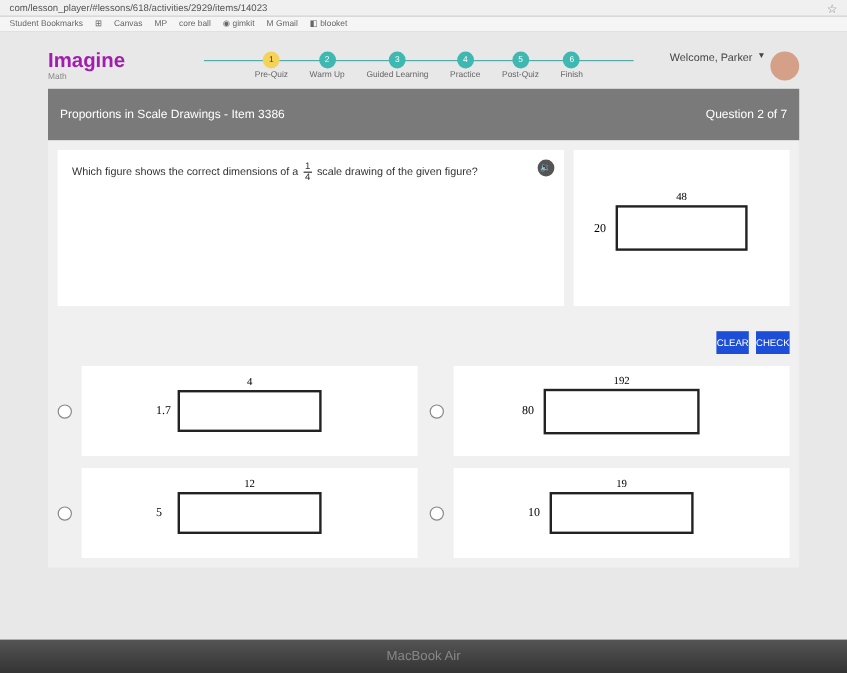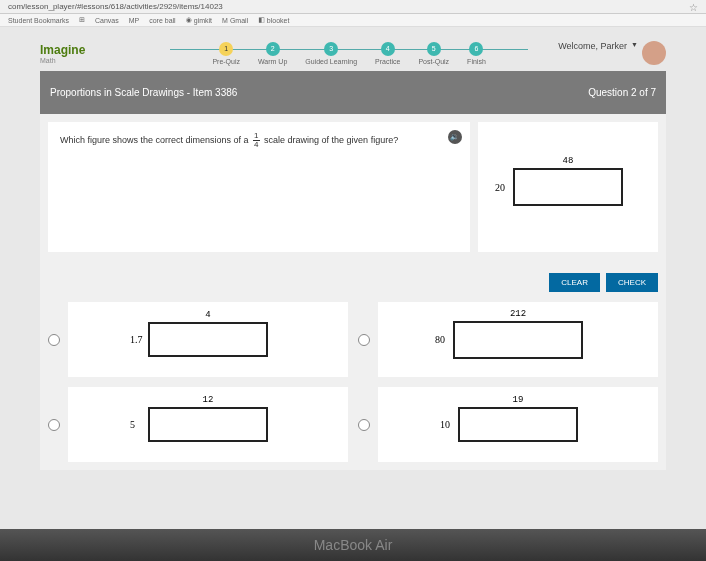--- a/index.html
+++ b/index.html
@@ -5,50 +5,50 @@
 * { box-sizing: border-box; margin: 0; padding: 0; }
 body { font-family: Arial, sans-serif; background: #e8e8e8; width: 706px; height: 561px; overflow: hidden; font-size: 10px; }
 .browser-bar { background: #f0f0f0; padding: 2px 8px; font-size: 8px; color: #555; border-bottom: 1px solid #ccc; }
 .url { display: inline-block; text-align: right; }
 .star { float: right; font-size: 10px; color: #888; }
 .bookmarks { background: #f5f5f5; padding: 2px 8px; font-size: 7px; color: #666; border-bottom: 1px solid #ddd; display: flex; gap: 10px; align-items: center; }
 .bookmarks span { display: inline-flex; align-items: center; gap: 2px; }
 .content-wrap { background: #e8e8e8; padding: 8px 40px 0 40px; }
 .header { display: flex; align-items: center; padding: 6px 0; }
 .logo-area { width: 100px; }
-.logo-title { color: #4d7c0f; font-weight: bold; font-size: 12px; }
+.logo-title { color: #a21caf; font-weight: bold; font-size: 17px; }
 .logo-sub { color: #888; font-size: 7px; }
 .progress { display: flex; flex: 1; gap: 18px; justify-content: center; position: relative; }
 .progress::before { content: ""; position: absolute; top: 7px; left: 30px; right: 30px; height: 1px; background: #5aa; z-index: 0; }
 .step { display: flex; flex-direction: column; align-items: center; font-size: 7px; color: #666; position: relative; z-index: 1; }
 .step-dot { width: 14px; height: 14px; border-radius: 50%; background: #3eb8b0; color: white; display: flex; align-items: center; justify-content: center; font-size: 7px; margin-bottom: 2px; }
 .step-dot.active { background: #f5d259; color: #333; }
 .welcome { font-size: 9px; color: #444; display: flex; gap: 4px; }
 .avatar { width: 24px; height: 24px; border-radius: 50%; background: #d4a088; display: inline-block; }
 .tri { font-size: 7px; }
 .lesson-bar { background: #7a7a7a; color: white; padding: 16px 10px; font-size: 10px; display: flex; justify-content: space-between; }
 .question-area { background: #f0f0f0; padding: 8px; }
 .top-row { display: flex; gap: 8px; margin-bottom: 21px; }
 .question-box { background: white; flex: 1; padding: 10px 12px; font-size: 9px; color: #333; position: relative; min-height: 130px; }
 .speaker { position: absolute; right: 8px; top: 8px; width: 14px; height: 14px; background: #555; border-radius: 50%; color: white; display: flex; align-items: center; justify-content: center; font-size: 7px; }
 .frac { display: inline-block; text-align: center; vertical-align: middle; font-size: 8px; line-height: 1; margin: 0 2px; }
 .frac .n { display: block; border-bottom: 1px solid #333; padding: 0 1px; }
 .frac .d { display: block; padding: 0 1px; }
 .given-box { background: white; width: 180px; padding: 10px; display: flex; align-items: center; justify-content: center; }
 .btns { display: flex; justify-content: flex-end; gap: 6px; margin-bottom: 10px; }
-.btn { background: #0369a1; color: white; border: none; padding: 5px 12px; font-size: 8px; cursor: pointer; }
+.btn { background: #1d4ed8; color: white; border: none; padding: 5px 0; font-size: 8px; cursor: pointer; }
 .options { display: grid; grid-template-columns: 1fr 1fr; gap: 10px; }
 .option { display: flex; align-items: center; gap: 8px; }
 .radio { width: 12px; height: 12px; border: 1px solid #888; border-radius: 50%; background: white; flex-shrink: 0; }
 .option-box { background: white; flex: 1; padding: 12px; display: flex; align-items: center; justify-content: center; min-height: 75px; }
 .rect-fig { display: inline-block; position: relative; }
 .rect-fig .rect { border: 2px solid #222; background: white; }
-.lbl-top { position: absolute; top: -12px; left: 0; right: 0; text-align: center; font-size: 9px; font-family: Liberation Mono, monospace; }
+.lbl-top { position: absolute; top: -12px; left: 0; right: 0; text-align: center; font-size: 9px; font-family: Liberation Serif, serif; }
 .lbl-left { position: absolute; left: -18px; top: 0; bottom: 0; display: flex; align-items: center; font-size: 10px; font-family: 'Times New Roman', serif; }
-.macbook { position: absolute; bottom: 0; left: 0; right: 0; text-align: center; color: #888; font-size: 14px; padding: 8px 0; background: linear-gradient(#555, #333); }
+.macbook { position: absolute; bottom: 0; left: 0; right: 0; text-align: center; color: #888; font-size: 11px; padding: 8px 0; background: linear-gradient(#555, #333); }
 </style>
 </head>
 <body>
 
 <div class="browser-bar">
   <span class="url">com/lesson_player/#lessons/618/activities/2929/items/14023</span>
   <span class="star">☆</span>
 </div>
 
 <div class="bookmarks">
@@ -139,21 +139,21 @@
             <div class="lbl-top">4</div>
             <div class="lbl-left">1.7</div>
             <div class="rect" style="width:120px;height:35px;"></div>
           </div>
         </div>
       </div>
       <div class="option">
         <div class="radio"></div>
         <div class="option-box">
           <div class="rect-fig">
-            <div class="lbl-top">212</div>
+            <div class="lbl-top">192</div>
             <div class="lbl-left">80</div>
             <div class="rect" style="width:130px;height:38px;"></div>
           </div>
         </div>
       </div>
       <div class="option">
         <div class="radio"></div>
         <div class="option-box">
           <div class="rect-fig">
             <div class="lbl-top">12</div>

